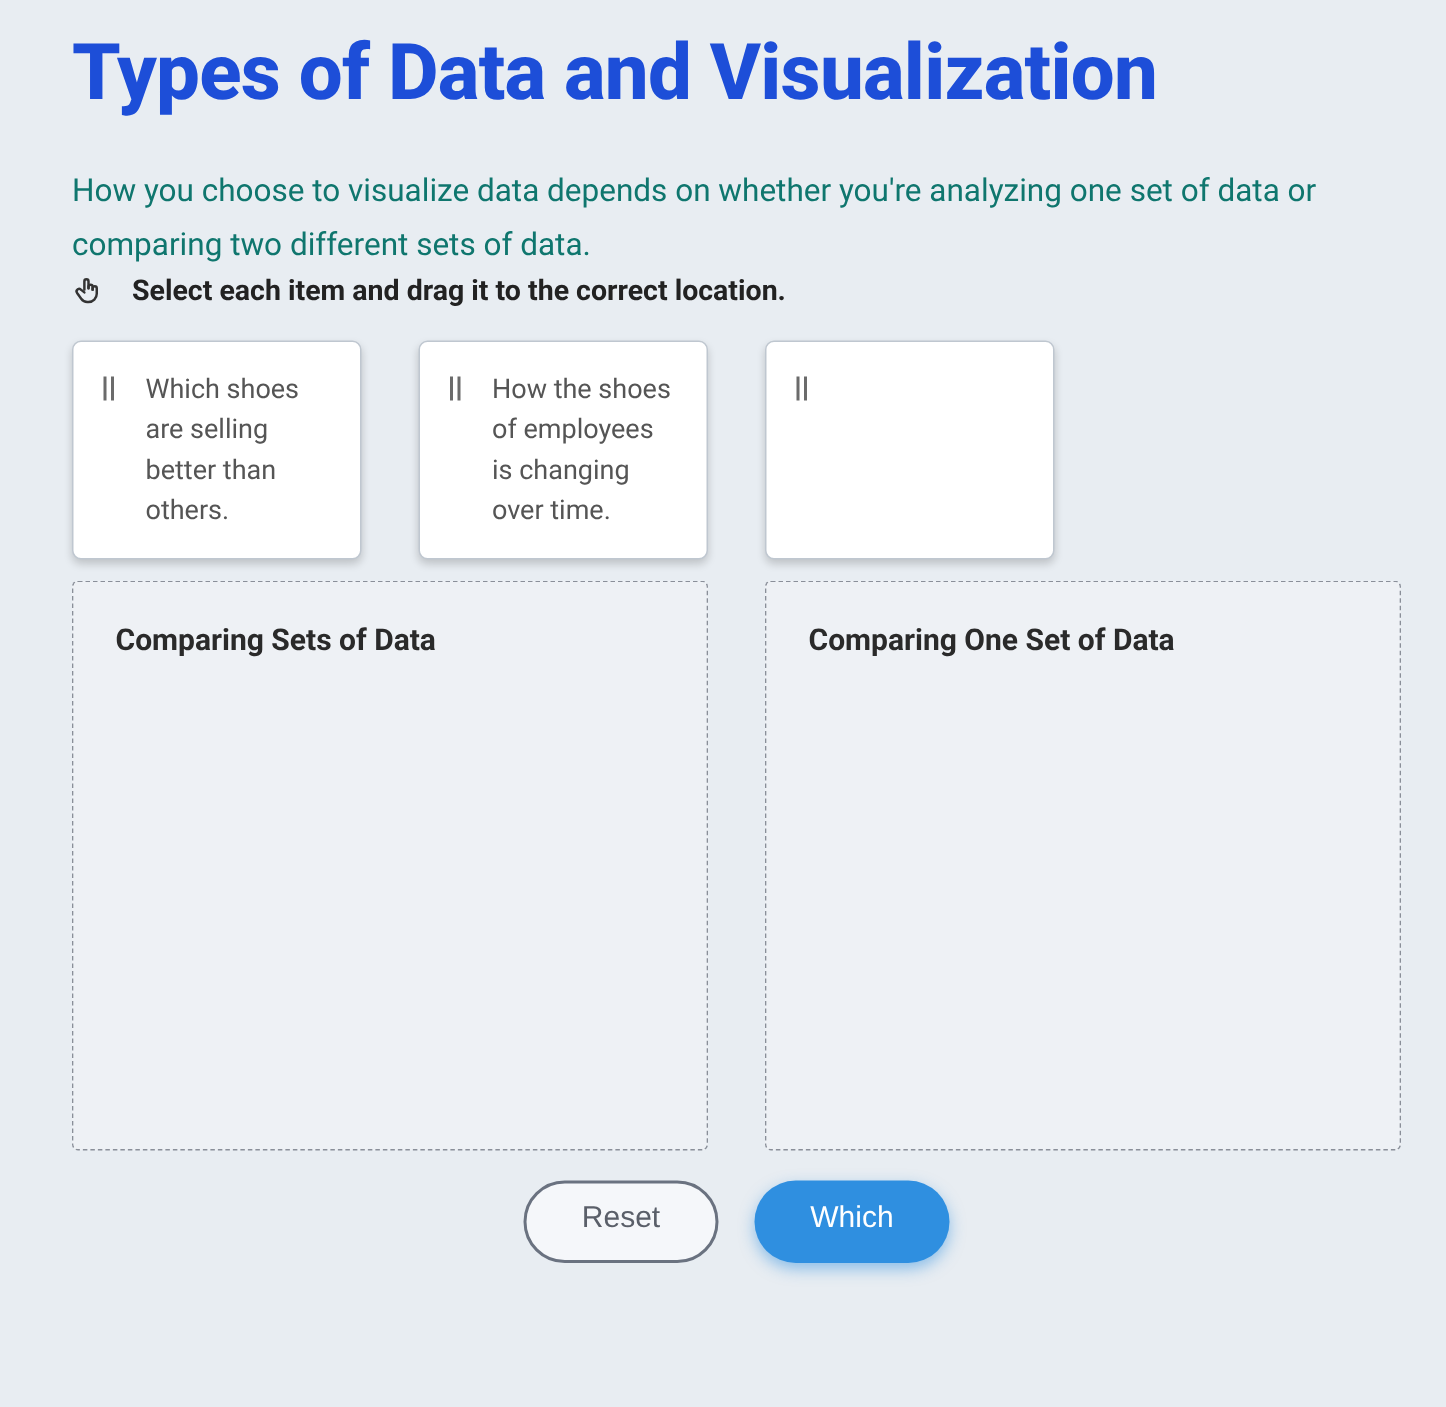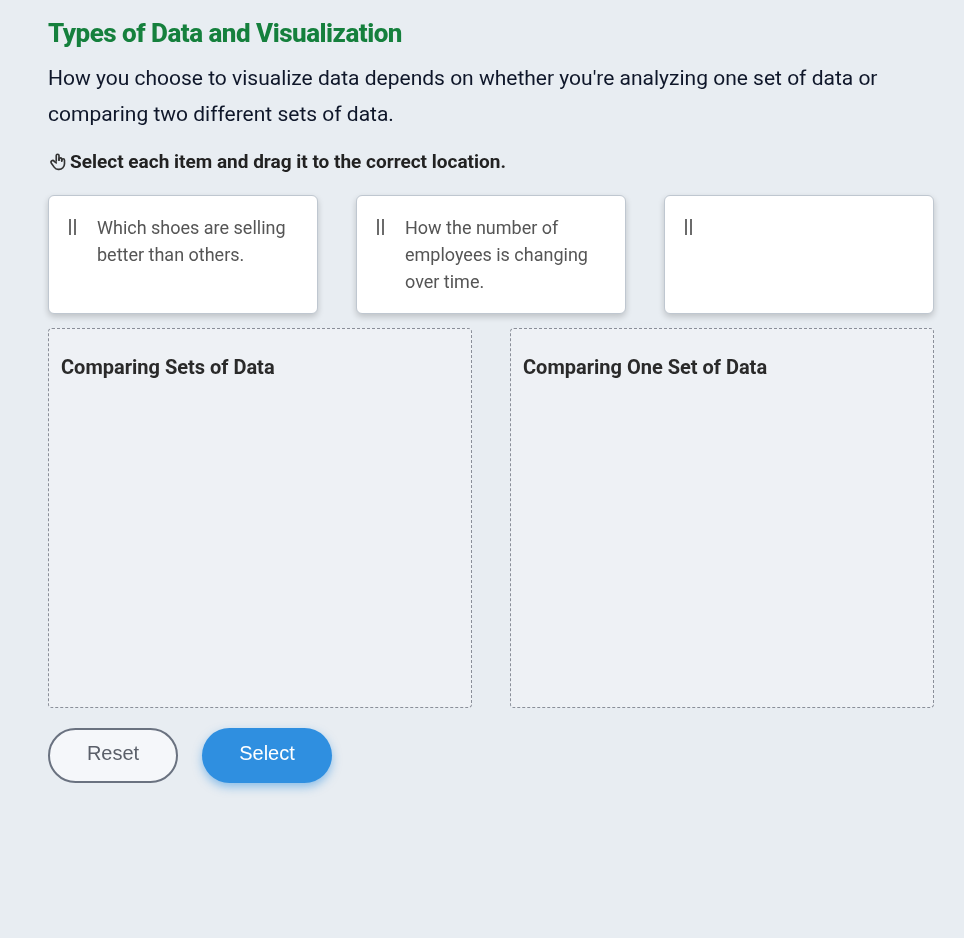--- a/index.html
+++ b/index.html
@@ -6,54 +6,53 @@
     body {
       font-family: -apple-system, BlinkMacSystemFont, "Segoe UI", Roboto, Helvetica, Arial, sans-serif;
       background: #e8edf2;
       width: 964px;
       height: 938px;
       padding: 18px 30px 0 48px;
       color: #3a3a3a;
       overflow: hidden;
     }
     h1.page-title {
-      font-size: 26px;
+      font-size: 52px;
       font-weight: 800;
-      color: #15803d;
+      color: #1d4ed8;
       letter-spacing: -0.5px;
-      margin-bottom: 13px;
+      margin-bottom: 32px;
     }
     p.intro {
       font-size: 21px;
       line-height: 1.7;
-      color: #0f172a;
-      margin-bottom: 18px;
+      color: #0f766e;
       max-width: 900px;
     }
     .instruction-row {
       display: flex;
       align-items: center;
-      gap: 0;
+      gap: 18px;
       margin-bottom: 22px;
     }
     .instruction-row .hand-icon {
       width: 22px;
       height: 22px;
       flex-shrink: 0;
     }
     .instruction-row .hand-icon svg { display: block; }
     .instruction-text {
       font-size: 19px;
       font-weight: 700;
       color: #222;
     }
 
     .grid {
       display: grid;
-      grid-template-columns: 1fr 1fr 1fr;
+      grid-template-columns: 1fr 1fr 1fr 1fr;
       column-gap: 38px;
       row-gap: 40px;
       margin-bottom: 14px;
     }
 
     .drag-card {
       background: #fff;
       border: 1px solid #bfc7d0;
       border-radius: 6px;
       box-shadow: 0 3px 6px rgba(0,0,0,0.18);
@@ -85,31 +84,32 @@
 
     .drop-grid {
       display:grid;
       grid-template-columns: 1fr 1fr;
       column-gap: 38px;
     }
     .drop-zone {
       border: 1.5px dashed #8a8f99;
       border-radius: 4px;
       background: rgba(255,255,255,0.25);
-      padding: 26px 12px;
+      padding: 26px 28px;
       min-height: 380px;
     }
     .drop-title {
       font-size: 20px;
       font-weight: 700;
       color: #2a2a2a;
     }
 
     .button-row {
       display:flex;
+      justify-content:center;
       gap: 24px;
       margin-top: 20px;
     }
     .btn {
       font-size: 20px;
       font-weight: 500;
       border-radius: 28px;
       padding: 12px 34px 16px;
       cursor: pointer;
       border: none;
@@ -157,21 +157,21 @@
     <span class="card-text">Which shoes are selling better than others.</span>
   </div>
 
   <div class="drag-card">
     <span class="drag-handle">
       <svg width="10" height="18" viewBox="0 0 10 18">
         <rect x="1" y="1" width="2" height="16" fill="#6b6b6b"></rect>
         <rect x="6" y="1" width="2" height="16" fill="#6b6b6b"></rect>
       </svg>
     </span>
-    <span class="card-text">How the number of employees is changing over time.</span>
+    <span class="card-text">How the shoes of employees is changing over time.</span>
   </div>
 
 
   <div class="drag-card">
     <span class="drag-handle">
       <svg width="10" height="18" viewBox="0 0 10 18">
         <rect x="1" y="1" width="2" height="16" fill="#6b6b6b"></rect>
         <rect x="6" y="1" width="2" height="16" fill="#6b6b6b"></rect>
       </svg>
     </span>
@@ -183,14 +183,14 @@
   <div class="drop-zone">
     <div class="drop-title">Comparing Sets of Data</div>
   </div>
   <div class="drop-zone">
     <div class="drop-title">Comparing One Set of Data</div>
   </div>
 </div>
 
 <div class="button-row">
   <button class="btn btn-reset">Reset</button>
-  <button class="btn btn-submit">Select</button>
+  <button class="btn btn-submit">Which</button>
 </div>
 
 </body></html>

